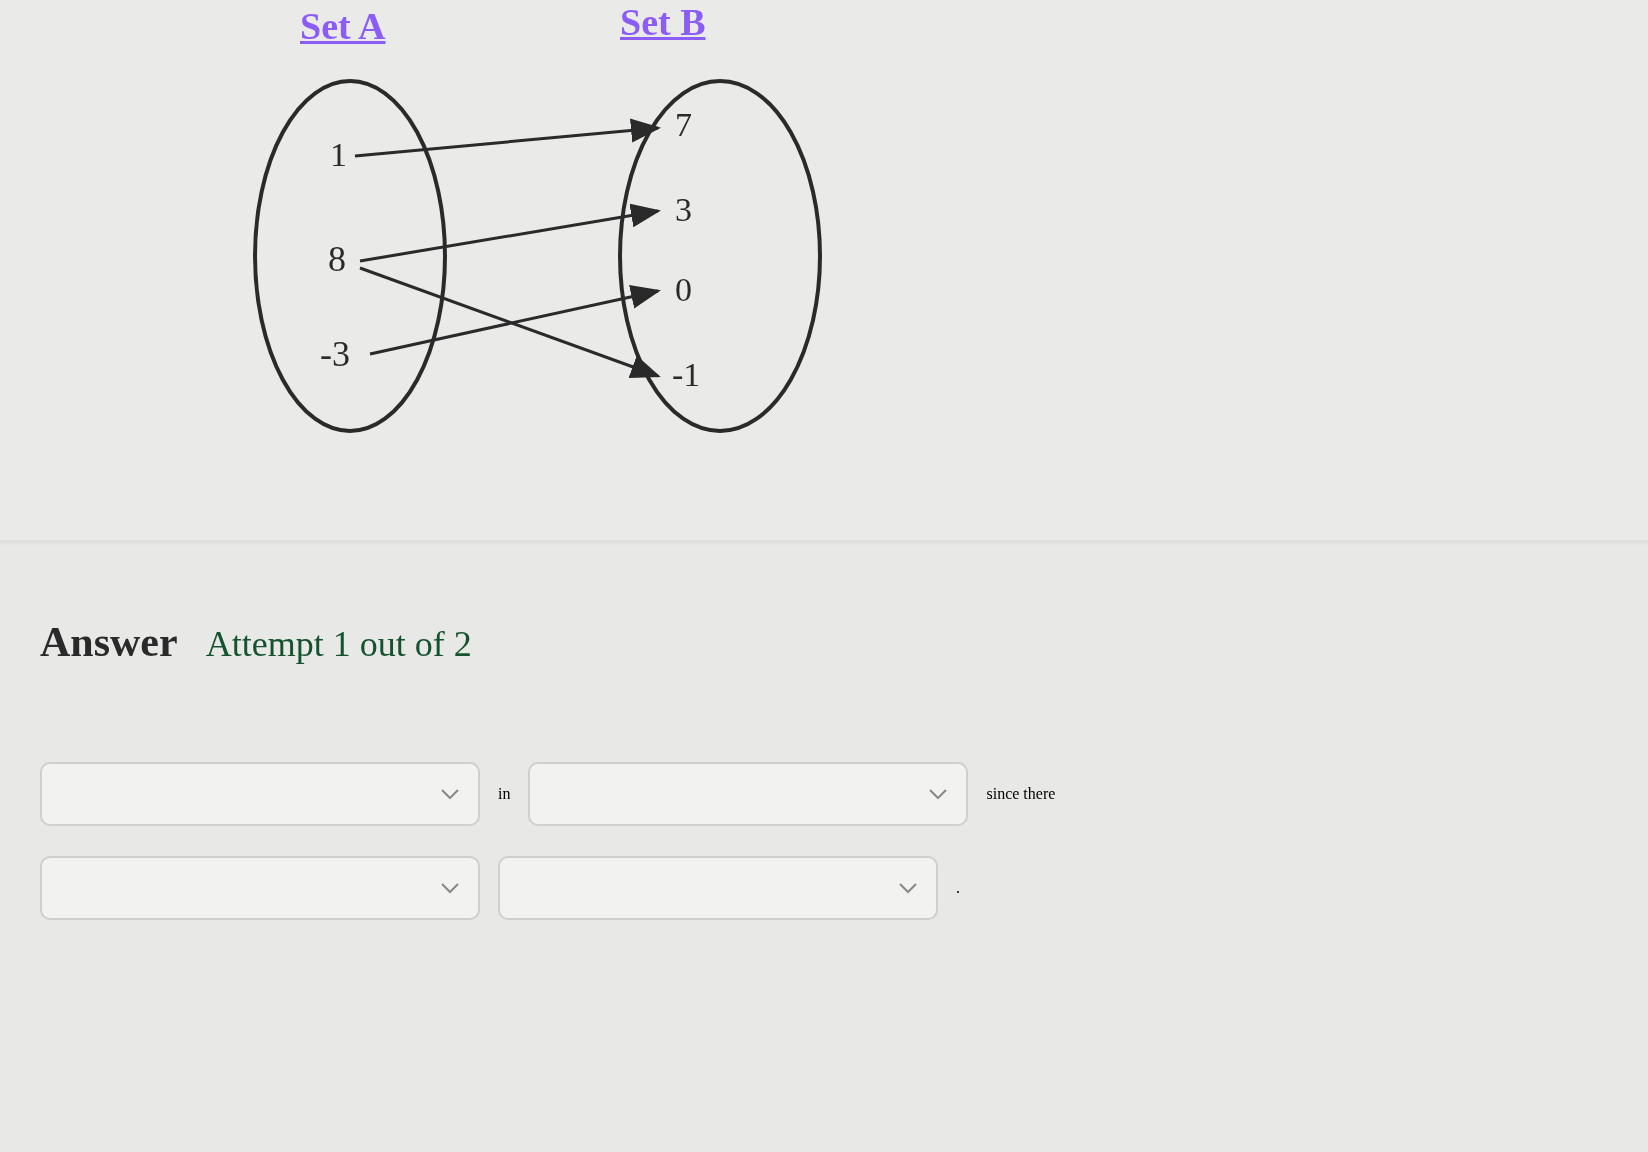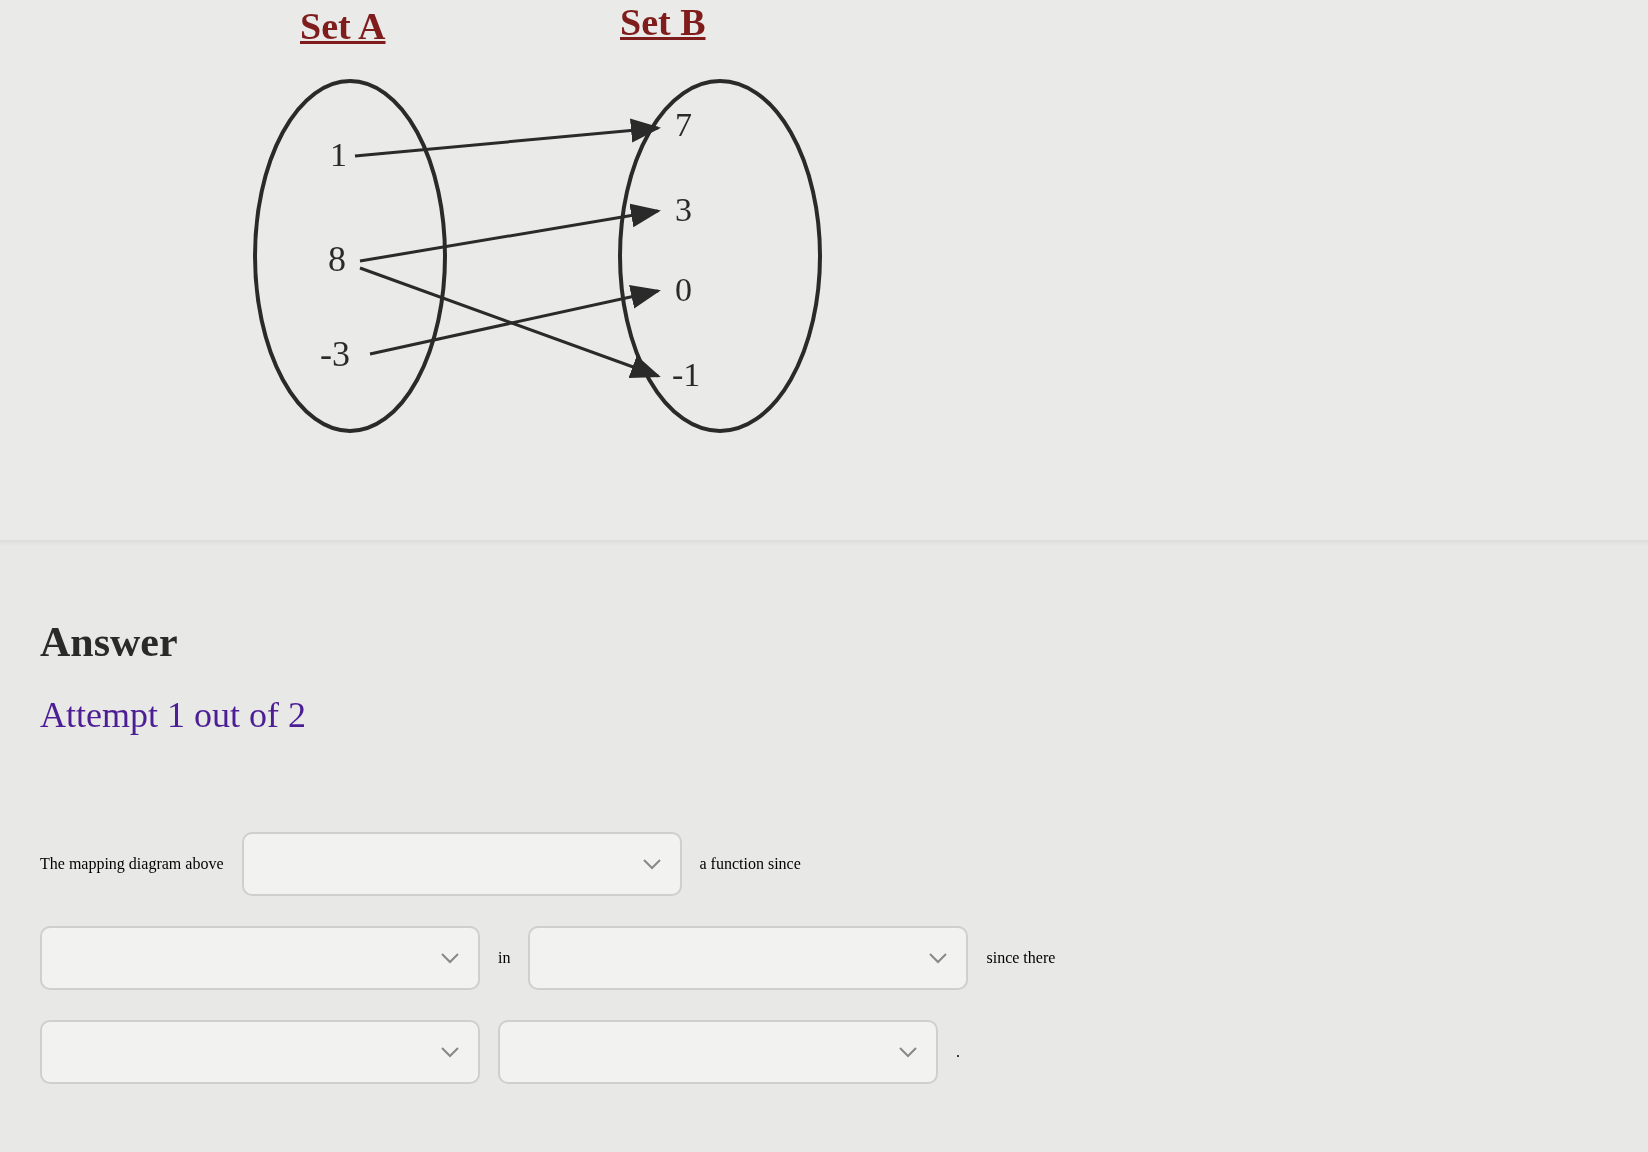--- a/index.html
+++ b/index.html
@@ -16,21 +16,21 @@
     width: 100%;
     height: 540px;
     background: #eaeae8;
   }
   .set-label {
     position: absolute;
     font-family: Georgia, serif;
     font-size: 38px;
     font-weight: bold;
     text-decoration: underline;
-    color: #7f1d1d;
+    color: #8b5cf6;
   }
   .svg-diagram {
     position: absolute;
     top: 56px;
     left: 220px;
     width: 700px;
     height: 420px;
   }
   .sep {
     width: 100%;
@@ -39,30 +39,29 @@
   }
   .answer-area {
     padding: 72px 40px 0 40px;
     background: #e8e8e6;
   }
   .answer-header {
     display: flex;
     align-items: baseline;
     gap: 28px;
     margin-bottom: 96px;
-    flex-direction: column;
   }
   .answer-bold {
     font-weight: bold;
     font-size: 42px;
     color: #2a2a2a;
   }
   .attempt {
     font-size: 36px;
-    color: #4c1d95;
+    color: #14532d;
     font-family: Georgia, serif;
   }
   .dropdown {
     display: inline-flex;
     align-items: center;
     justify-content: flex-end;
     background: #f2f2f0;
     border: 2px solid #cfcfcc;
     border-radius: 10px;
     padding: 6px 18px;
@@ -118,32 +117,20 @@
 </div>
 
 <div class="sep"></div>
 
 <div class="answer-area">
   <div class="answer-header">
     <span class="answer-bold">Answer</span>
     <span class="attempt">Attempt 1 out of 2</span>
   </div>
 
-  <div class="row">
-    <span class="text">The mapping diagram above</span>
-    <div class="dropdown lg">
-      <span></span>
-      <span class="chev">
-        <svg viewBox="0 0 20 12">
-            <path d="M2 2 L10 10 L18 2" fill="none" stroke="#888" stroke-width="2"></path>
-          </svg>
-      </span>
-    </div>
-    <span class="text">a function since</span>
-  </div>
 
   <div class="row">
     <div class="dropdown md">
       <span></span>
       <span class="chev">
         <svg viewBox="0 0 20 12">
             <path d="M2 2 L10 10 L18 2" fill="none" stroke="#888" stroke-width="2"></path>
           </svg>
       </span>
     </div>

